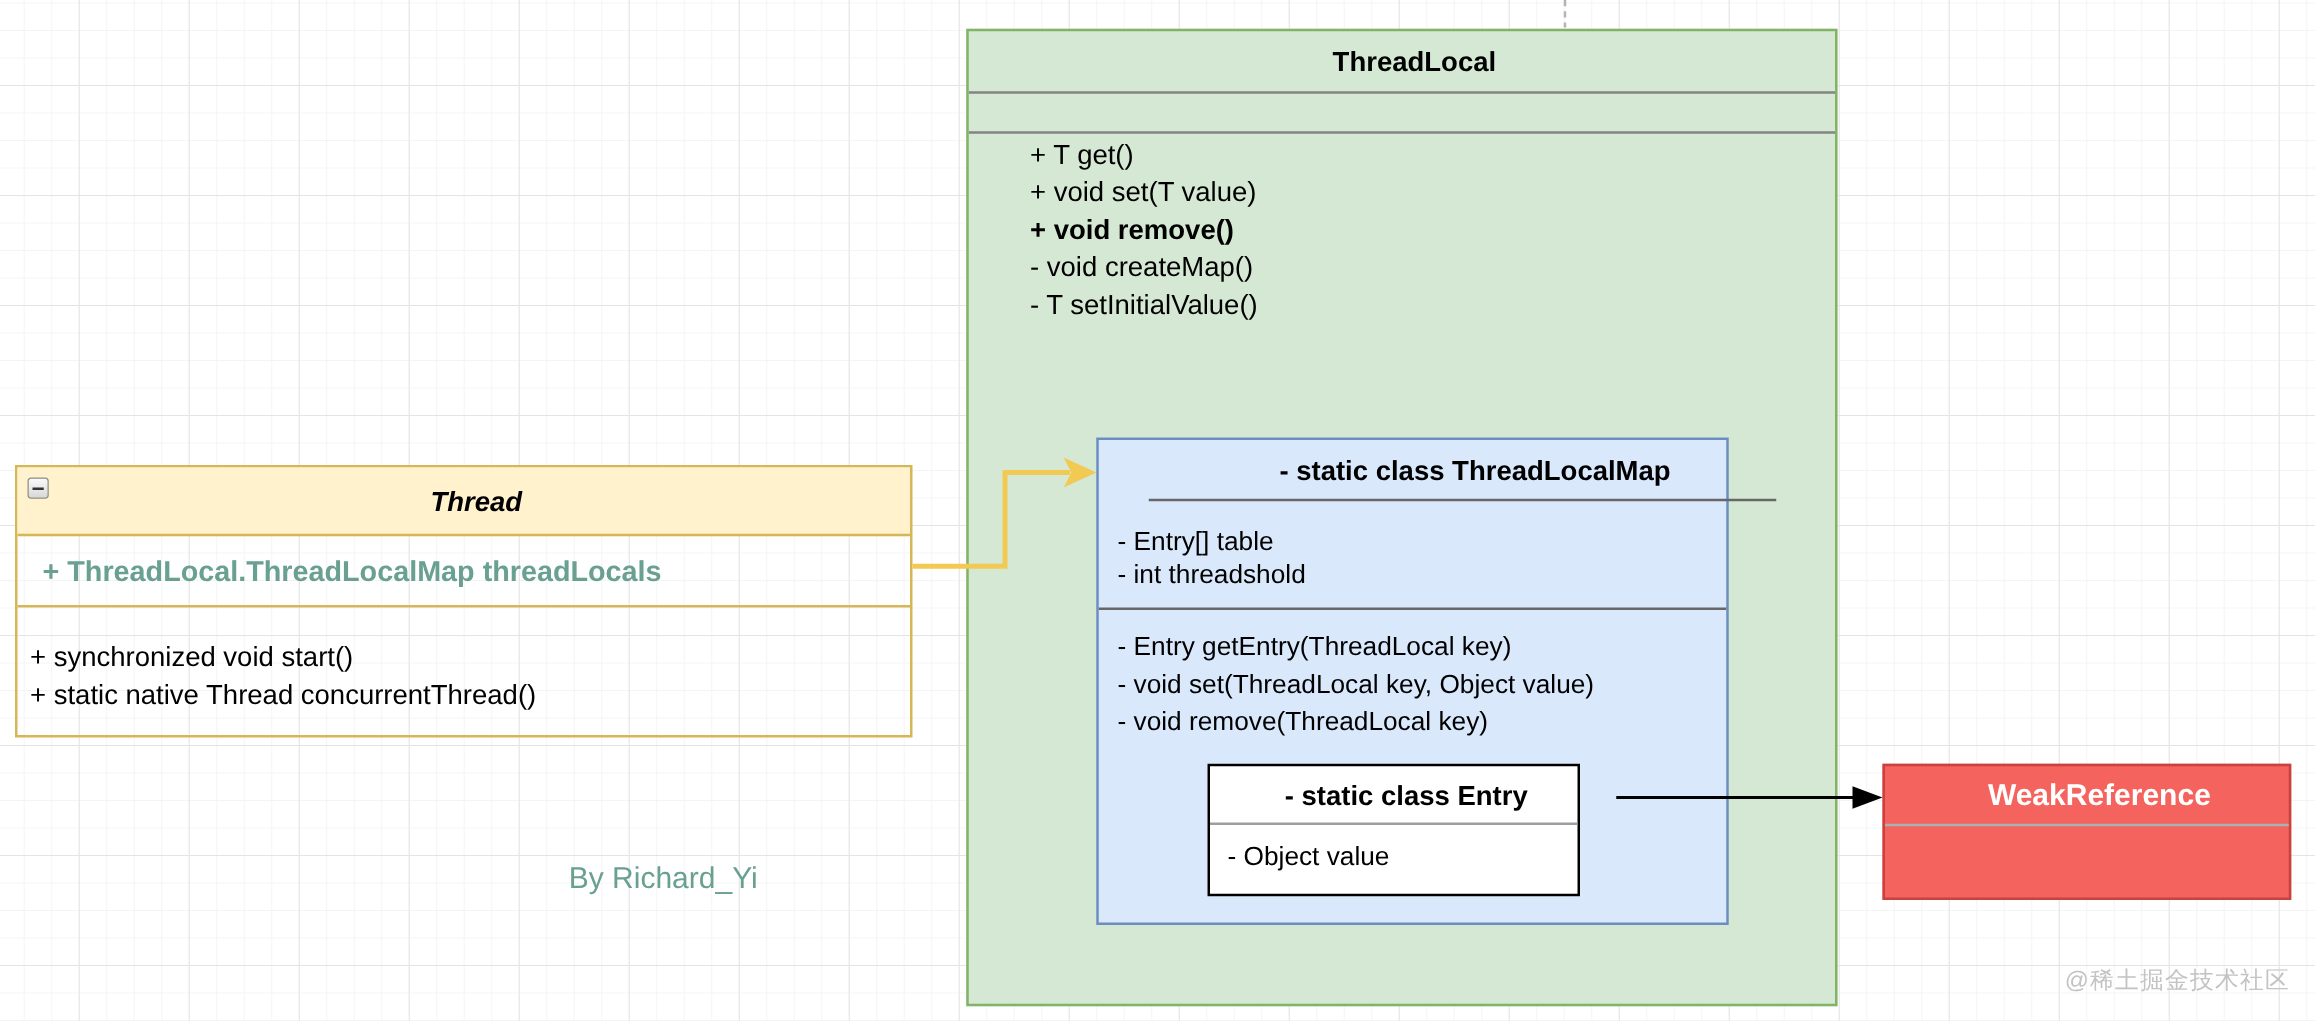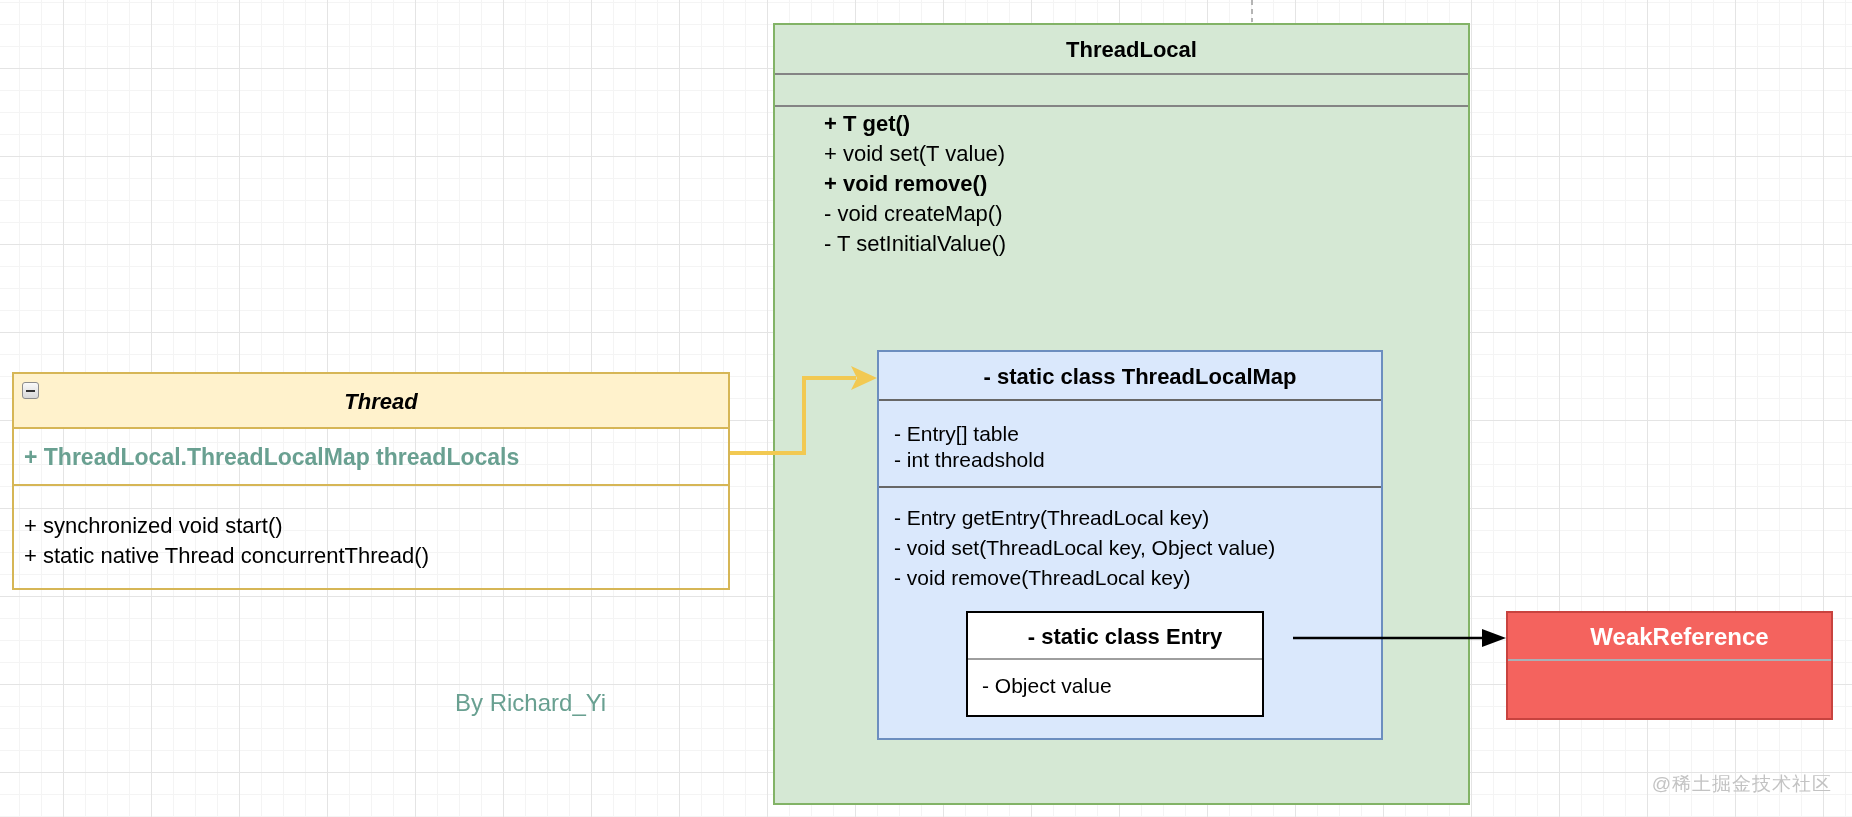--- a/index.html
+++ b/index.html
@@ -38,40 +38,40 @@
 
   
   .thread {
     left: 12px; top: 372px; width: 718px; height: 218px;
     border: 2px solid #d6b656; background: transparent;
     font-size: 22px; color: #000;
   }
   .thread .header { height: 55px; line-height: 55px; background: #fff2cc; border-bottom: 2px solid #d6b656; font-size: 22px; font-style: italic; }
   .thread .attrs {
     height: 57px; line-height: 57px; border-bottom: 2px solid #d6b656;
-    padding-left: 10px; font-weight: bold; font-size: 23px; color: #69a091;
+    font-weight: bold; font-size: 23px; color: #69a091;
   }
   .thread .methods { padding: 25px 0 0 10px; line-height: 30px; }
 
   .collapse-btn {
     position: absolute; left: 8px; top: 8px; width: 17px; height: 17px;
     background: linear-gradient(#fafafa, #d8d8d8);
     border: 1px solid #8c8c8c; border-radius: 3px;
   }
   .collapse-btn .minus {
     position: absolute; left: 3px; right: 3px; top: 7px; height: 2px; background: #333;
   }
 
   
   .threadlocalmap {
     left: 877px; top: 350px; width: 506px; height: 390px;
     background: #dae8fc; border: 2px solid #6c8ebf;
     font-size: 21px; color: #000;
   }
-  .threadlocalmap .title { height: 49px; line-height: 49px; border-bottom: 2px solid #676767; font-size: 22px; }
+  .threadlocalmap .title { height: 49px; line-height: 49px; border-bottom: 2px solid #676767; font-size: 22px; margin-left: 40px; }
   .threadlocalmap .attrs { height: 87px; border-bottom: 2px solid #676767; padding: 20px 0 0 15px; line-height: 26px; }
   .threadlocalmap .methods { padding: 15px 18px 0 15px; line-height: 30px; }
 
   
   .entry {
     left: 966px; top: 611px; width: 298px; height: 106px;
     background: #ffffff; border: 2px solid #000000;
     font-size: 21px; color: #000;
   }
   .entry .title { height: 47px; line-height: 47px; border-bottom: 2px solid #9e9e9e; font-size: 22px; }
@@ -102,21 +102,21 @@
 </style>
 </head>
 <body>
 
 <div class="canvas">
 
   <div class="box threadlocal">
     <div class="row title">ThreadLocal</div>
     <div class="row empty-compartment"></div>
     <div class="row methods">
-      <div style="font-weight:bold">+ T get()</div>
+      <div style="font-weight:normal">+ T get()</div>
       <div style="font-weight:normal">+ void set(T value)</div>
       <div style="font-weight:bold">+ void remove()</div>
       <div>- void createMap()</div>
       <div>- T setInitialValue()</div>
     </div>
   </div>
 
   <div class="box thread">
     <div class="row header title">
       <span>Thread</span>

